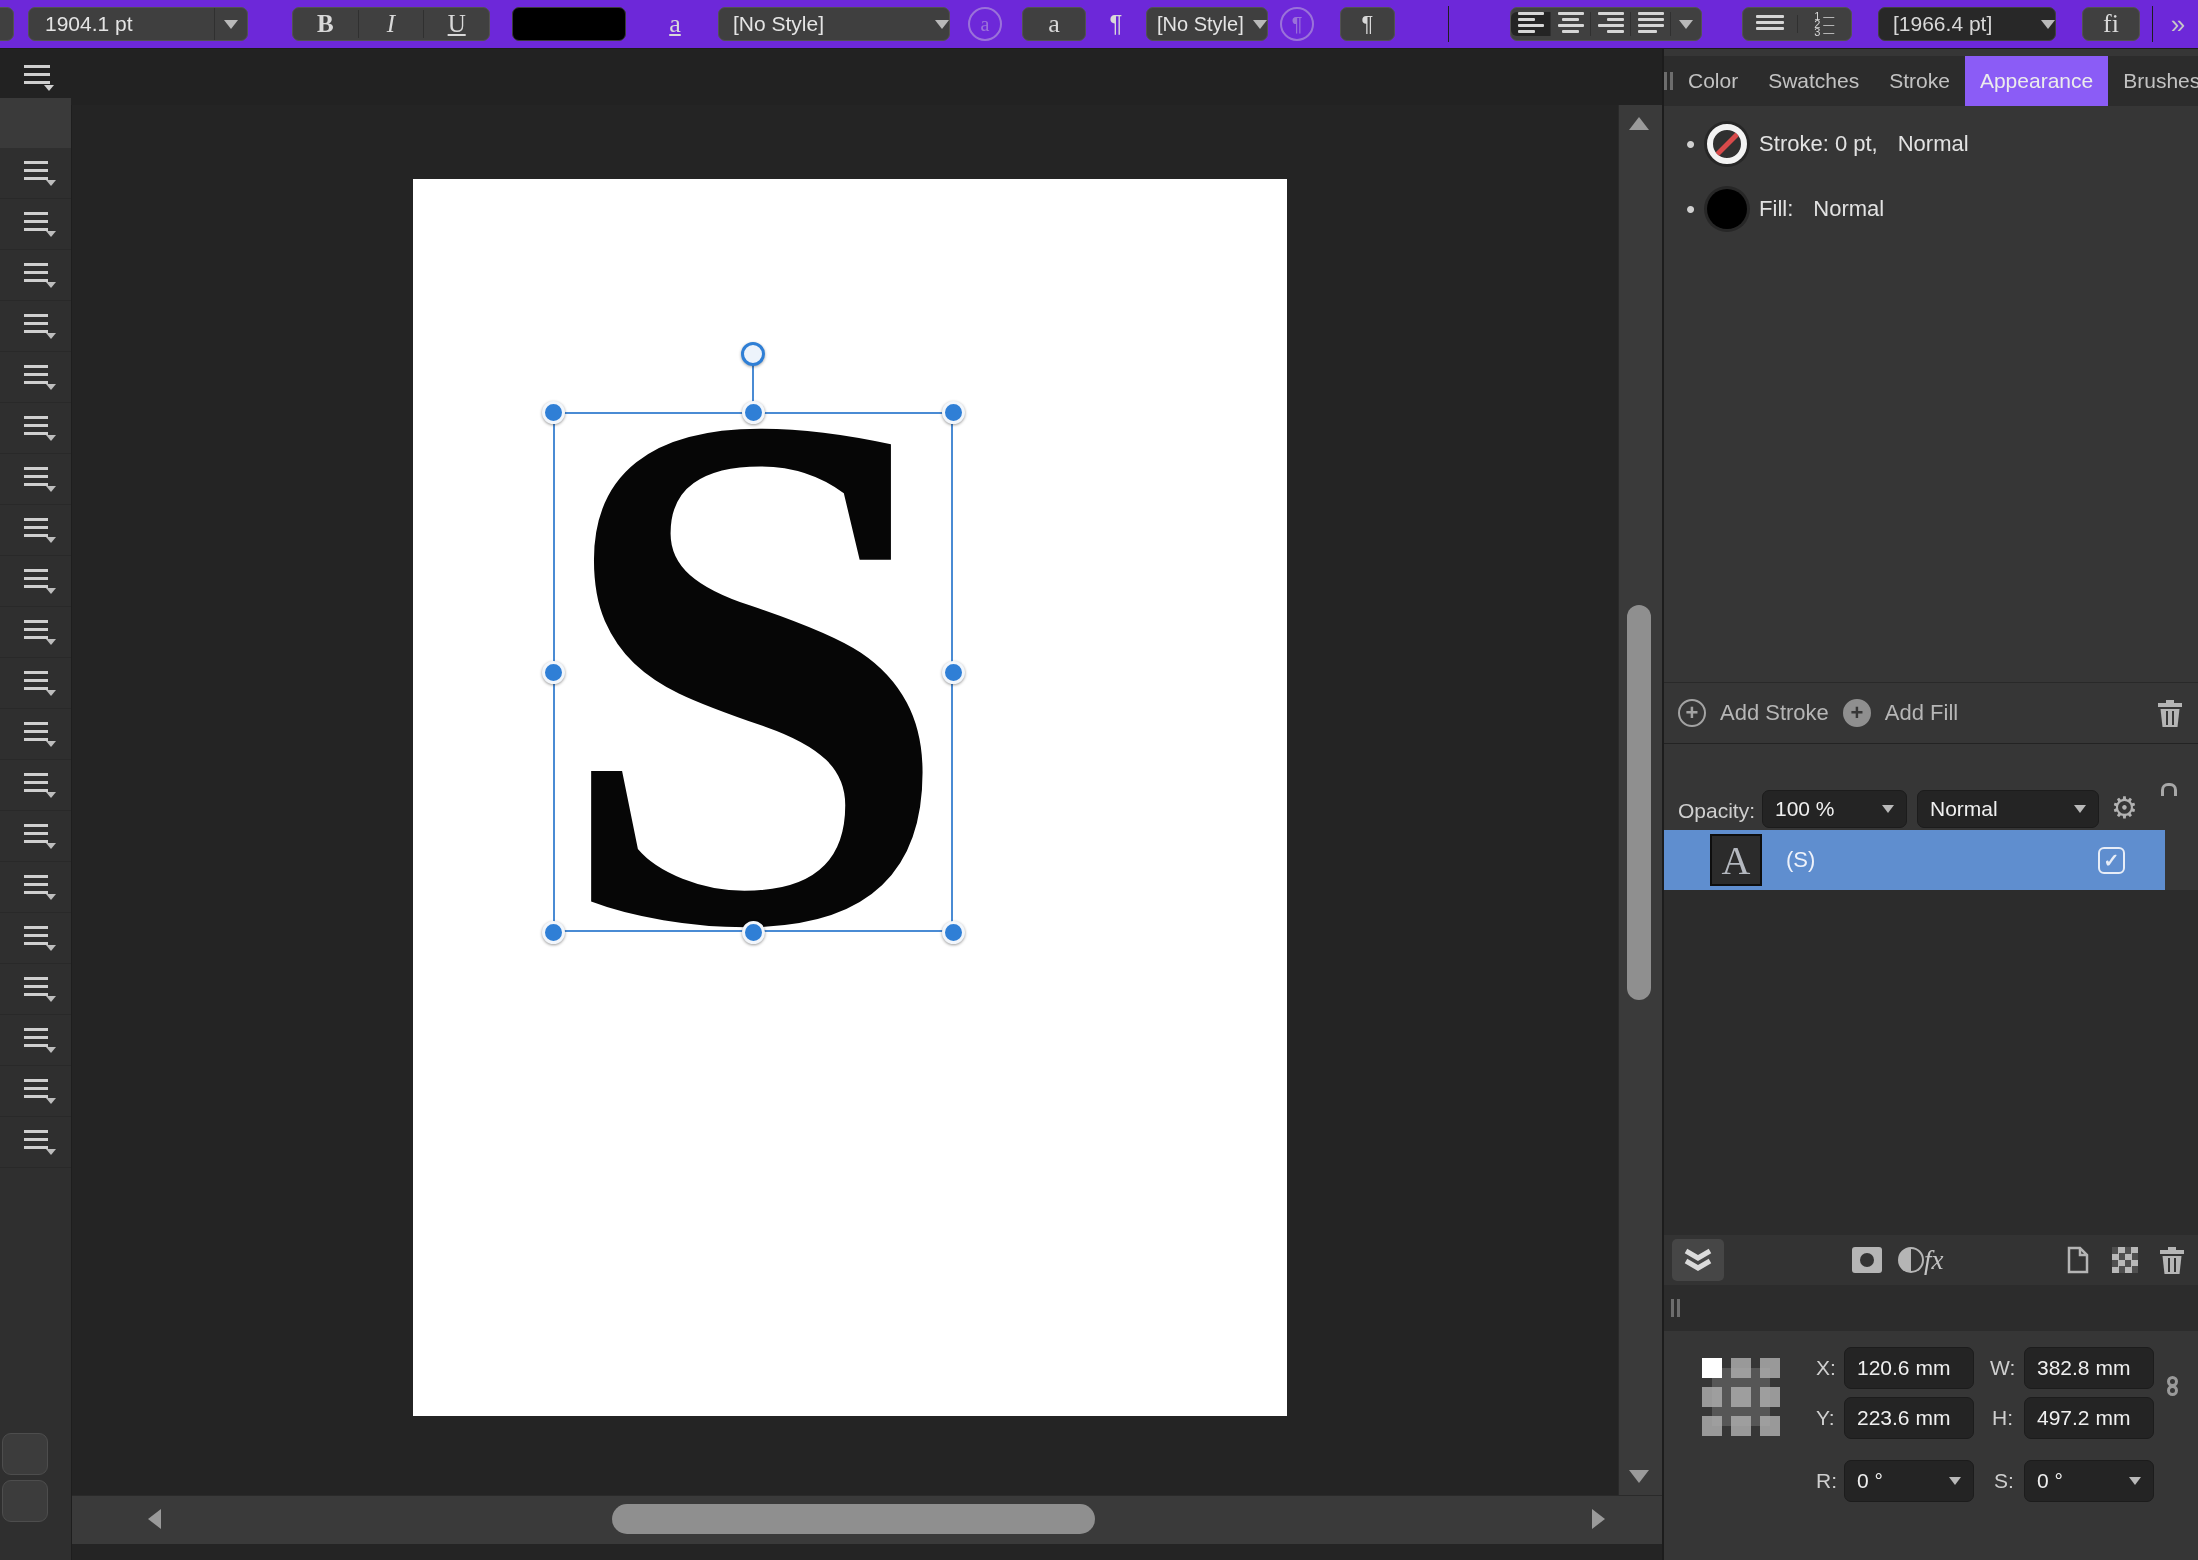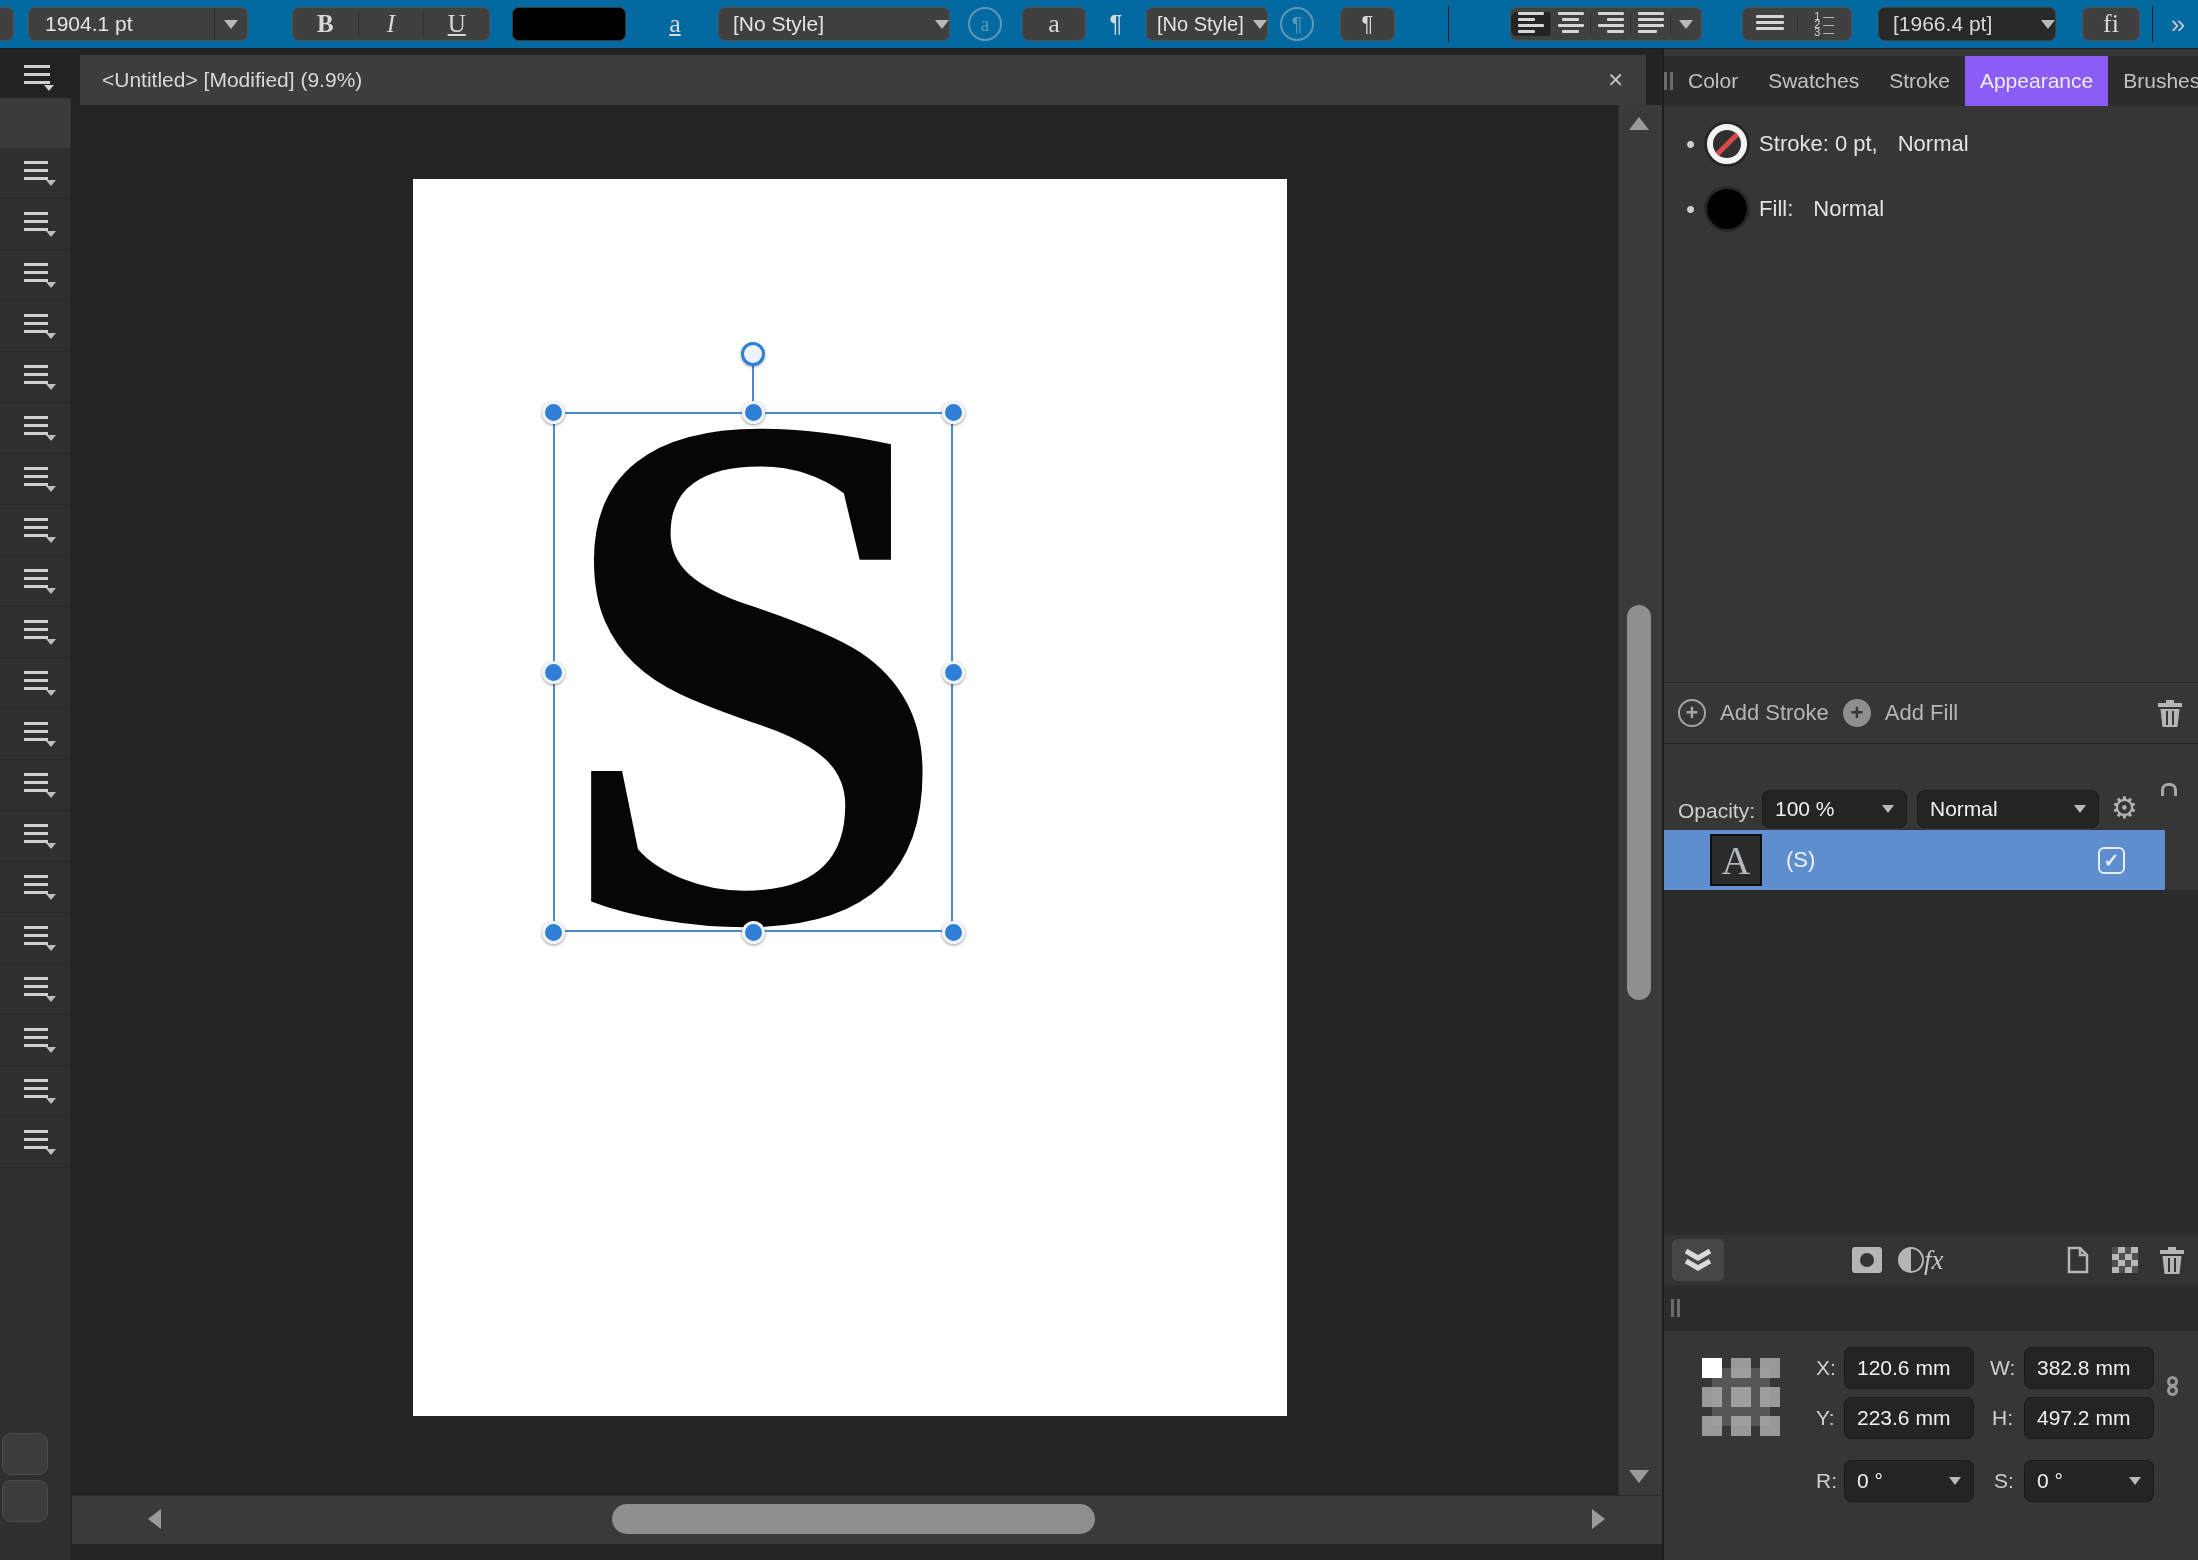--- a/index.html
+++ b/index.html
@@ -2,21 +2,21 @@
 <html><head>
 <meta charset="utf-8">
 <style>
   html,body{margin:0;padding:0;background:#1b1b1b;}
   #app{position:relative;width:2198px;height:1560px;overflow:hidden;
        font-family:"Liberation Sans",sans-serif;color:#cfcfcf;
        -webkit-font-smoothing:antialiased;}
   .abs{position:absolute;}
 
   
-  #toolbar{left:0;top:0;width:2198px;height:48px;background:#0369a1;border-bottom:1px solid #1c1c1c;}
+  #toolbar{left:0;top:0;width:2198px;height:48px;background:#6d28d9;border-bottom:1px solid #1c1c1c;}
   .tb-item{position:absolute;top:7px;height:34px;box-sizing:border-box;display:flex;align-items:center;}
   .tb-btn{background:#404040;border:1px solid #525252;border-radius:7px;justify-content:center;
           color:#d9d9d9;font-size:22px;}
   .tb-field{background:#3f3f3f;border:1px solid #525252;border-radius:7px;color:#e4e4e4;
             font-size:21px;padding-left:14px;}
   .tb-dark{background:#282828;border:1px solid #414141;}
   .tb-group{background:#404040;border:1px solid #525252;border-radius:7px;display:flex;}
   .tb-group .seg{flex:1;display:flex;align-items:center;justify-content:center;border-right:1px solid #303030;color:#d9d9d9;}
   .tb-group .seg:last-child{border-right:none;}
   .seg.pressed{background:#242424;border-radius:6px 0 0 6px;}
@@ -237,24 +237,20 @@
 
     <span class="tb-divider" style="left:2152px;"></span>
     <span class="glyph" style="left:2162px;width:32px;font-size:26px;color:#c6c6c6;">»</span>
   </div>
 
   <div id="tabbar" class="abs">
     <span style="position:absolute;left:24px;top:16px;">
       <span class="lines-icon"></span>
       <span class="mini-caret" style="left:20px;top:20px;"></span>
     </span>
-    <div id="doc-tab" class="abs">
-      <span style="margin-left:22px;">&lt;Untitled&gt; [Modified] (9.9%)</span>
-      <span style="margin-left:auto;margin-right:22px;font-size:20px;color:#c2c2c2;">✕</span>
-    </div>
   </div>
 
   <div id="sidebar" class="abs">
     <div id="sidebar-header"></div>
     <div id="sidebar-tools" style="position:absolute;left:0;top:43px;">
         <div class="side-tool">
           <span class="lines-icon"></span>
           <span class="mini-caret"></span>
         </div>
         <div class="side-tool">

